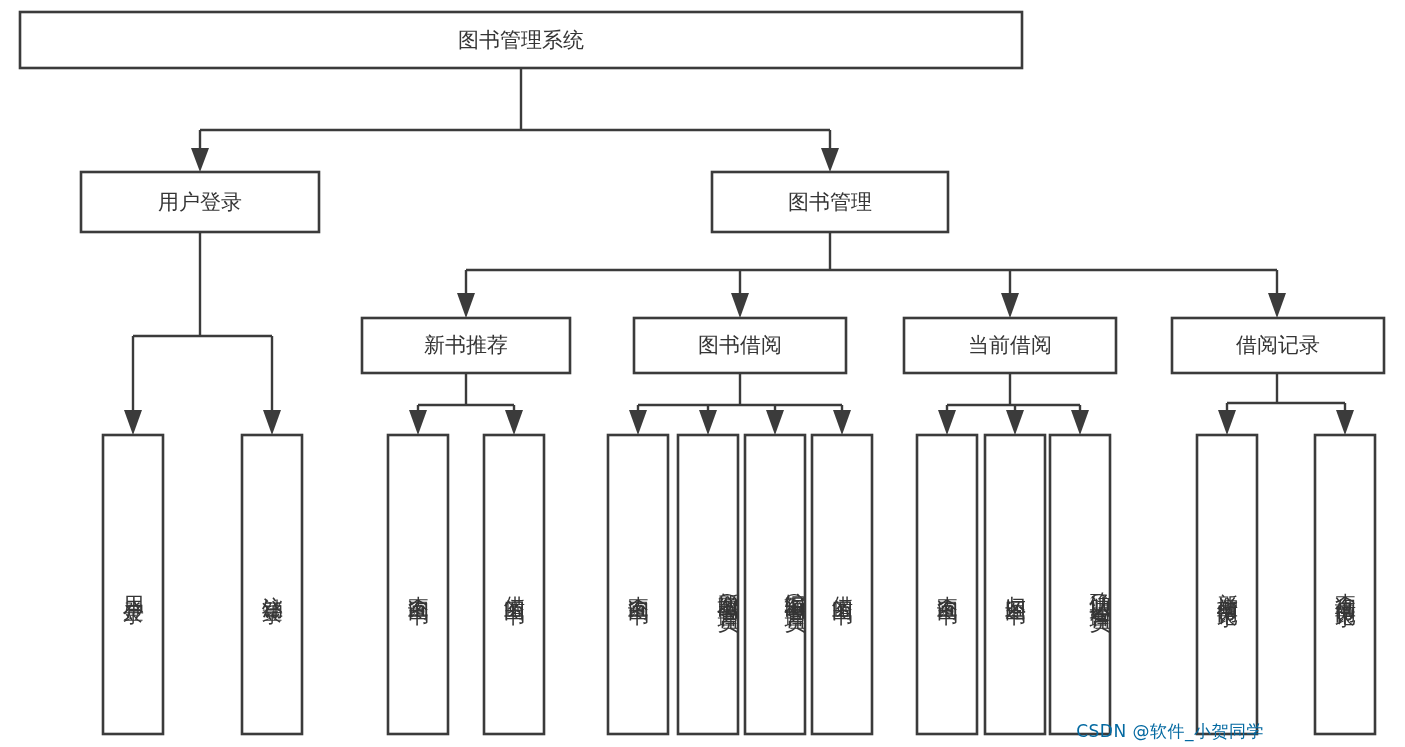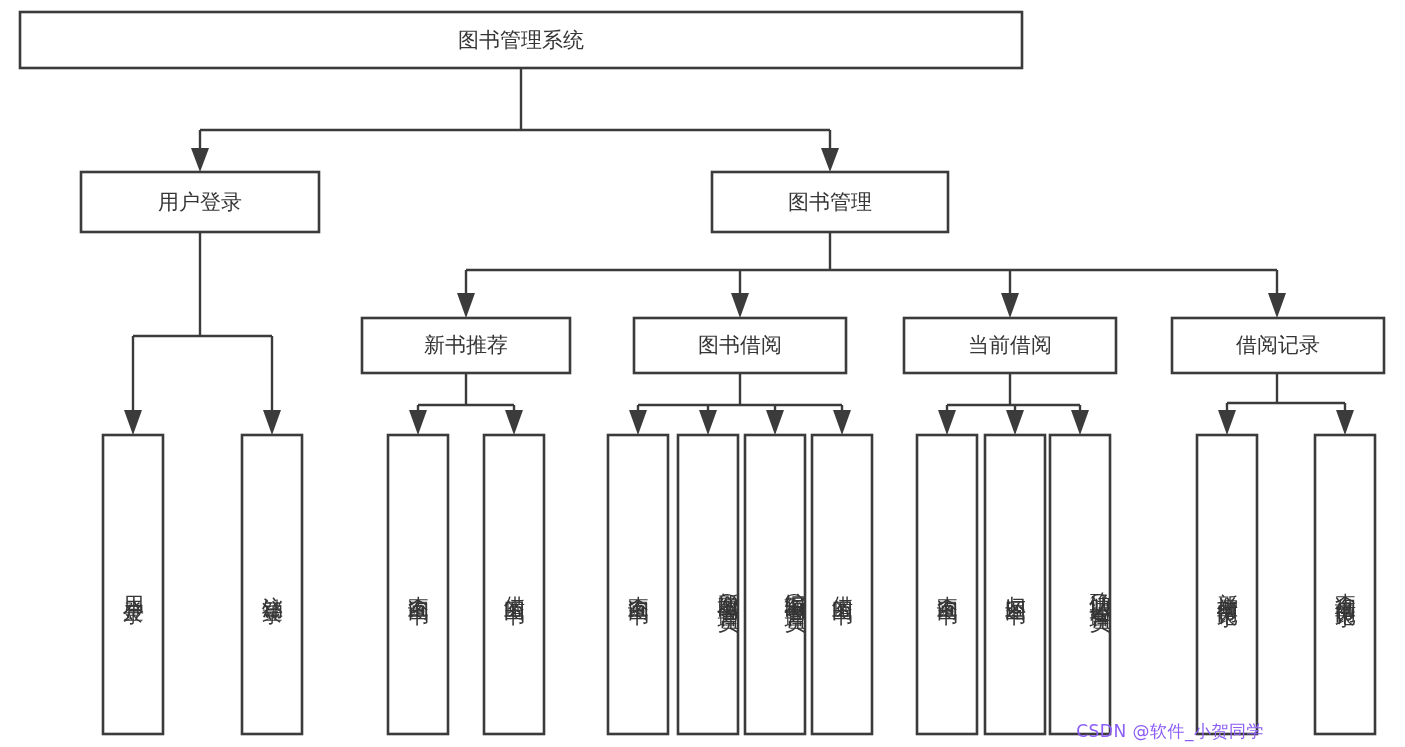--- a/index.html
+++ b/index.html
@@ -60,21 +60,21 @@
     font-size: 21px;
     letter-spacing: 3px;
     line-height: 1;
     white-space: nowrap;
     pointer-events: none;
   }
   #watermark {
     position: absolute;
     right: 8px;
     bottom: 4px;
-    color: #8b5cf6;
+    color: #0369a1;
     font-size: 17px;
     font-family: "DejaVu Sans", "Liberation Sans", sans-serif;
     letter-spacing: 0.5px;
     white-space: nowrap;
   }
 </style>
 </head>
 <body>
 
 <div id="diagram-root">

